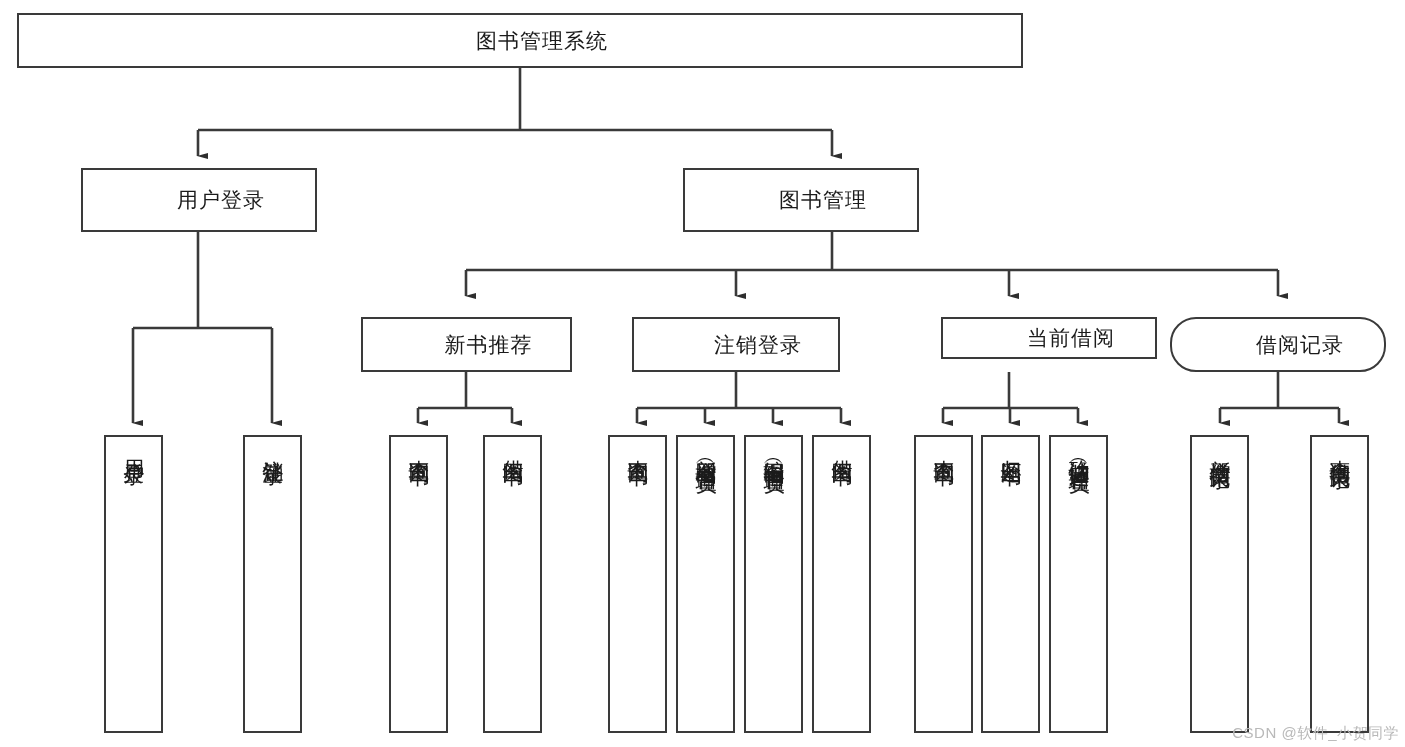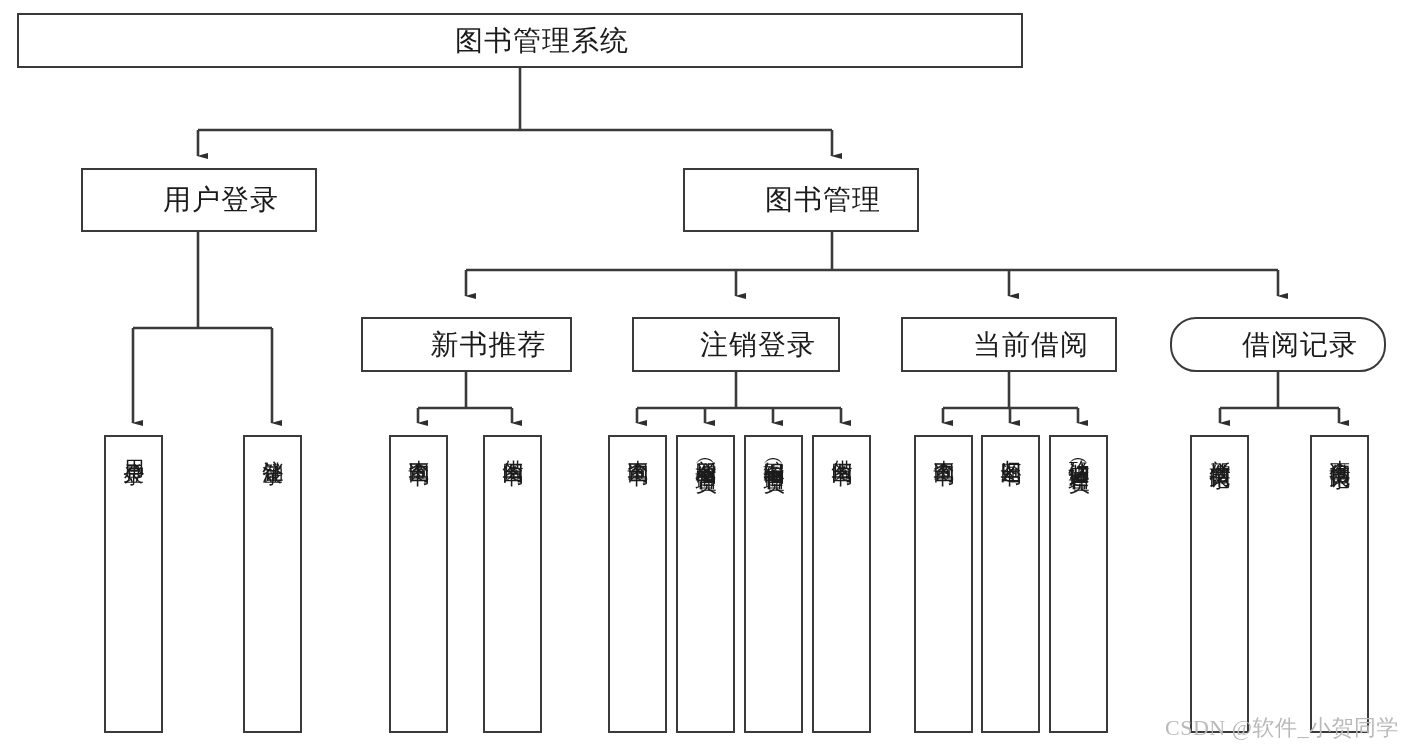--- a/index.html
+++ b/index.html
@@ -27,21 +27,21 @@
     position: absolute;
     box-sizing: border-box;
     border: 2px solid #3a3a3a;
     background: #ffffff;
     display: flex;
     align-items: center;
     justify-content: center;
     color: #1b1b1b;
   }
   .node.horiz {
-    font-size: 28px;
+    font-size: 21px;
     letter-spacing: 1px;
     line-height: 1.2;
     padding-left: 44px;
   }
   .node.vert {
     writing-mode: vertical-rl;
     text-orientation: upright;
     font-size: 21px;
     line-height: 1.38;
     letter-spacing: 2px;
@@ -53,23 +53,23 @@
   .node.vert .vlabel {
     writing-mode: vertical-rl;
     text-orientation: upright;
     white-space: normal;
     text-align: center;
   }
   .watermark {
     position: absolute;
     right: 6px;
     bottom: 4px;
-    font-size: 22px;
+    font-size: 15px;
     color: #b9b9b9;
-    font-family: Liberation Serif, serif;
+    font-family: Liberation Sans, sans-serif;
     white-space: nowrap;
     letter-spacing: 0.5px;
   }
 </style>
 </head>
 <body>
 
 <div id="canvas">
 
   <svg id="wires" viewBox="0 0 1405 747">
@@ -135,21 +135,21 @@
   </div>
 
   <div class="node horiz" style="left:361px; top:317px; width:211px; height:55px;">
     <span>新书推荐</span>
   </div>
 
   <div class="node horiz" style="left:632px; top:317px; width:208px; height:55px;">
     <span>注销登录</span>
   </div>
 
-  <div class="node horiz" style="left:901px; top:317px; width:216px; height:55px;">
+  <div class="node horiz" style="left:941px; top:317px; width:216px; height:42px;">
     <span>当前借阅</span>
   </div>
 
   <div class="node horiz" style="left:1170px; top:317px; width:216px; height:55px;border-radius:26px;">
     <span>借阅记录</span>
   </div>
 
   <div class="node vert" style="left:104px; top:435px; width:59px; height:298px;">
     <span class="vlabel">用户登录</span>
   </div>

